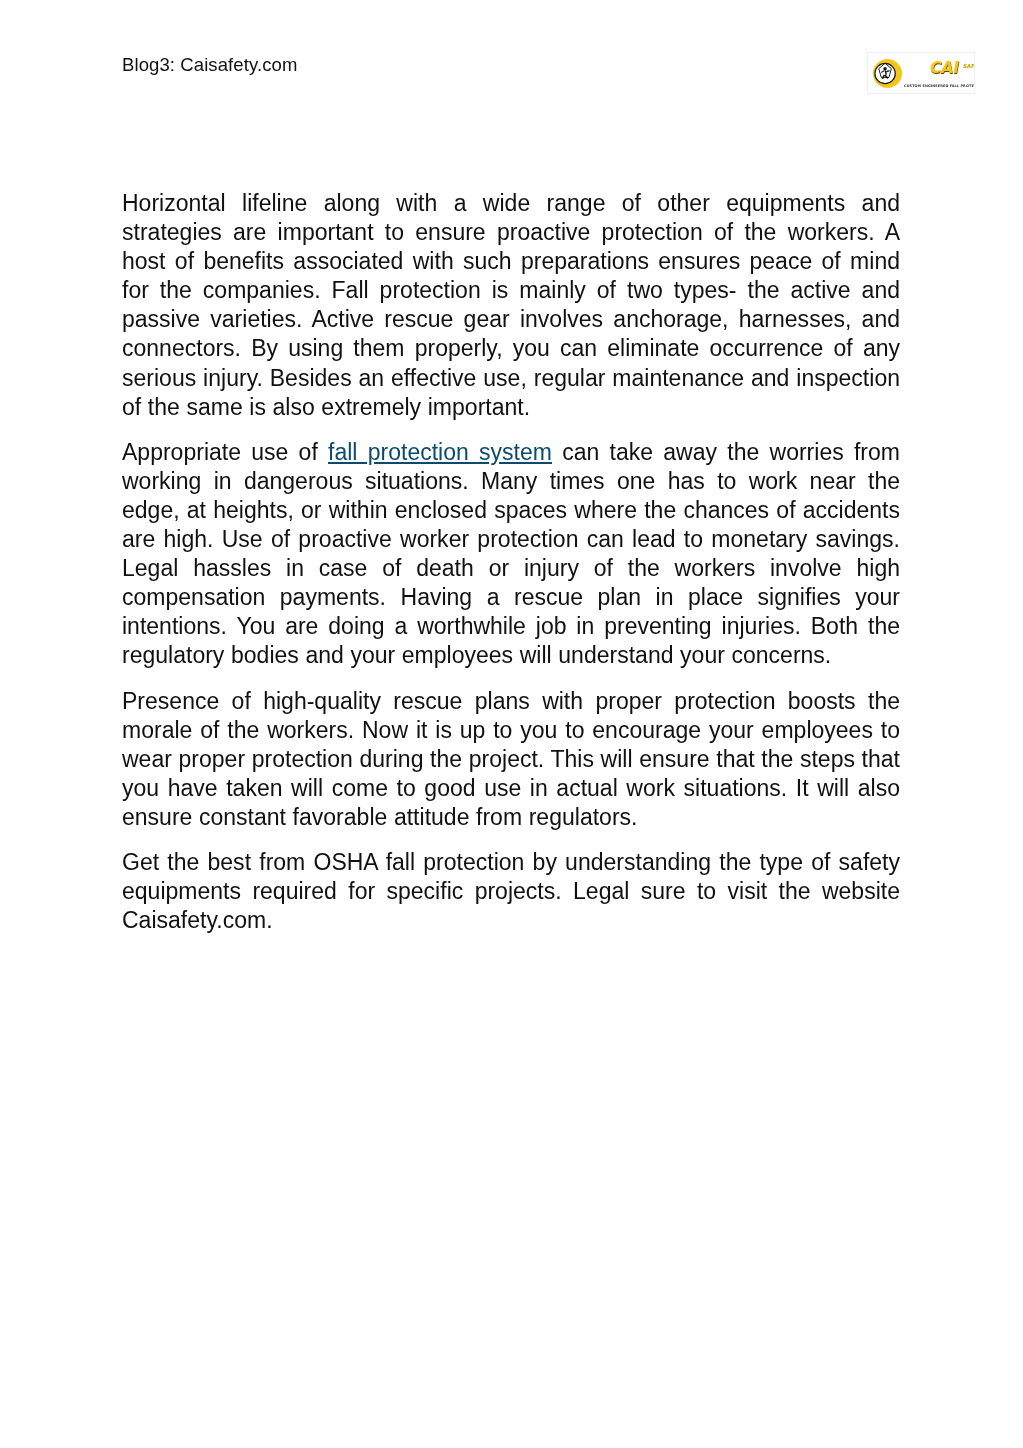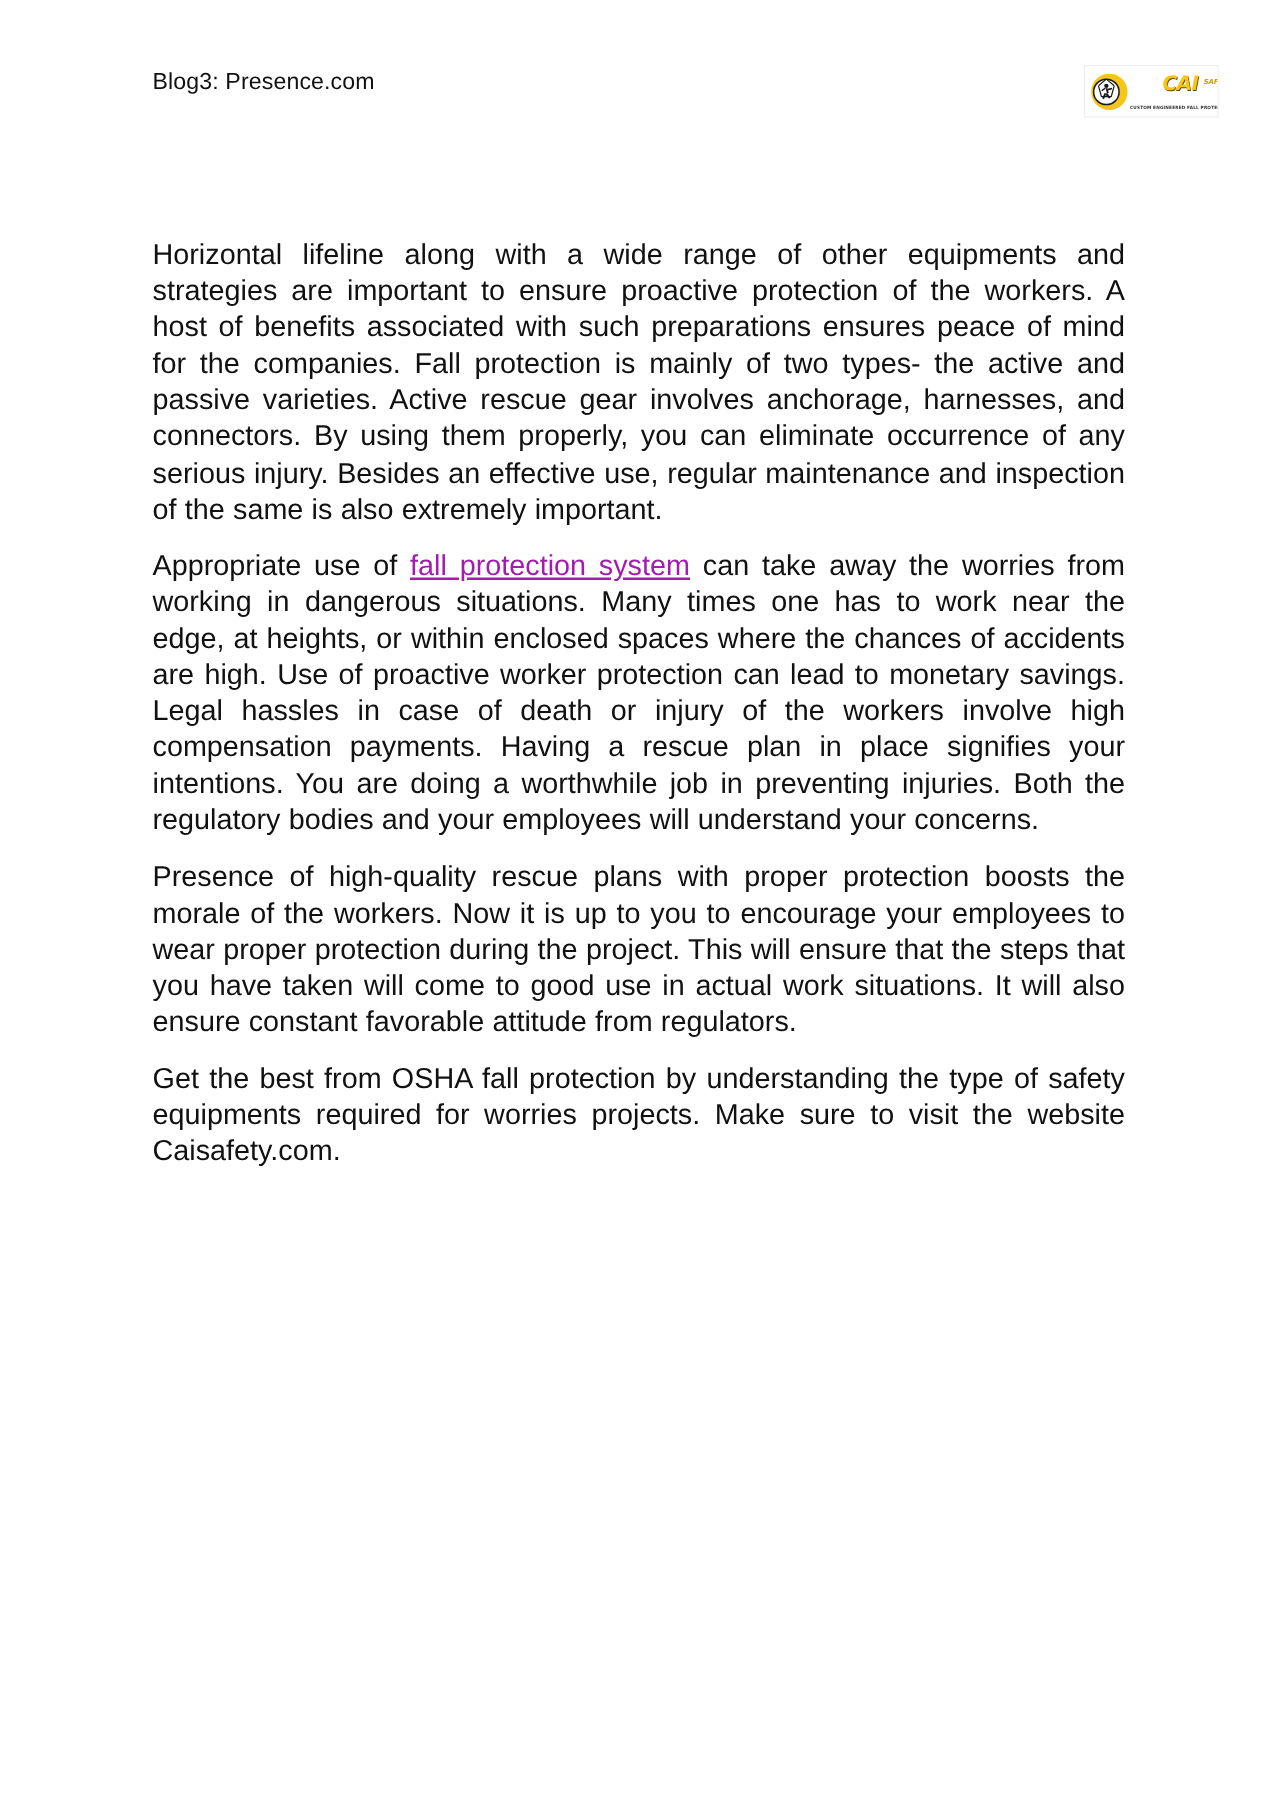--- a/index.html
+++ b/index.html
@@ -137,33 +137,33 @@
     text-align: justify;
     color: #111111;
     margin: 16px 0 16px 0;
     letter-spacing: 0.01px;
     word-spacing: 0.2px;
   }
   .doc-para:last-child {
     margin-bottom: 0;
   }
   .doc-link {
-    color: #a21caf;
+    color: #0c4a6e;
     text-decoration: underline;
     text-underline-offset: 2px;
   }
 </style>
 </head>
 <body>
 
 <div class="page">
 
   <div class="doc-header">
 
-    <div class="doc-header-label">Blog3: Presence.com</div>
+    <div class="doc-header-label">Blog3: Caisafety.com</div>
 
     <div class="brand-logo">
       <div class="brand-logo-inner">
 
         <svg class="brand-mark" viewBox="0 0 64 64">
 
           <path d="M32 2 A30 30 0 1 1 31.9 2 Z" fill="#F5C518"></path>
 
           <path d="M32 2 A30 30 0 0 0 32 62 A23 23 0 0 1 32 2 Z" fill="#1a1a1a"></path>
 
@@ -193,16 +193,16 @@
 
 
   <div class="doc-body">
 
     <p class="doc-para">Horizontal lifeline along with a wide range of other equipments and strategies are important to ensure proactive protection of the workers. A host of benefits associated with such preparations ensures peace of mind for the companies. Fall protection is mainly of two types- the active and passive varieties. Active rescue gear involves anchorage, harnesses, and connectors. By using them properly, you can eliminate occurrence of any serious injury. Besides an effective use, regular maintenance and inspection of the same is also extremely important.</p>
 
     <p class="doc-para"><span>Appropriate use of </span><a class="doc-link" href="#">fall protection system</a><span> can take away the worries from working in dangerous situations. Many times one has to work near the edge, at heights, or within enclosed spaces where the chances of accidents are high. Use of proactive worker protection can lead to monetary savings. Legal hassles in case of death or injury of the workers involve high compensation payments. Having a rescue plan in place signifies your intentions. You are doing a worthwhile job in preventing injuries. Both the regulatory bodies and your employees will understand your concerns.</span></p>
 
     <p class="doc-para">Presence of high-quality rescue plans with proper protection boosts the morale of the workers. Now it is up to you to encourage your employees to wear proper protection during the project. This will ensure that the steps that you have taken will come to good use in actual work situations. It will also ensure constant favorable attitude from regulators.</p>
 
-    <p class="doc-para">Get the best from OSHA fall protection by understanding the type of safety equipments required for worries projects. Make sure to visit the website Caisafety.com.</p>
+    <p class="doc-para">Get the best from OSHA fall protection by understanding the type of safety equipments required for specific projects. Legal sure to visit the website Caisafety.com.</p>
   </div>
 
 </div>
 
 </body></html>

